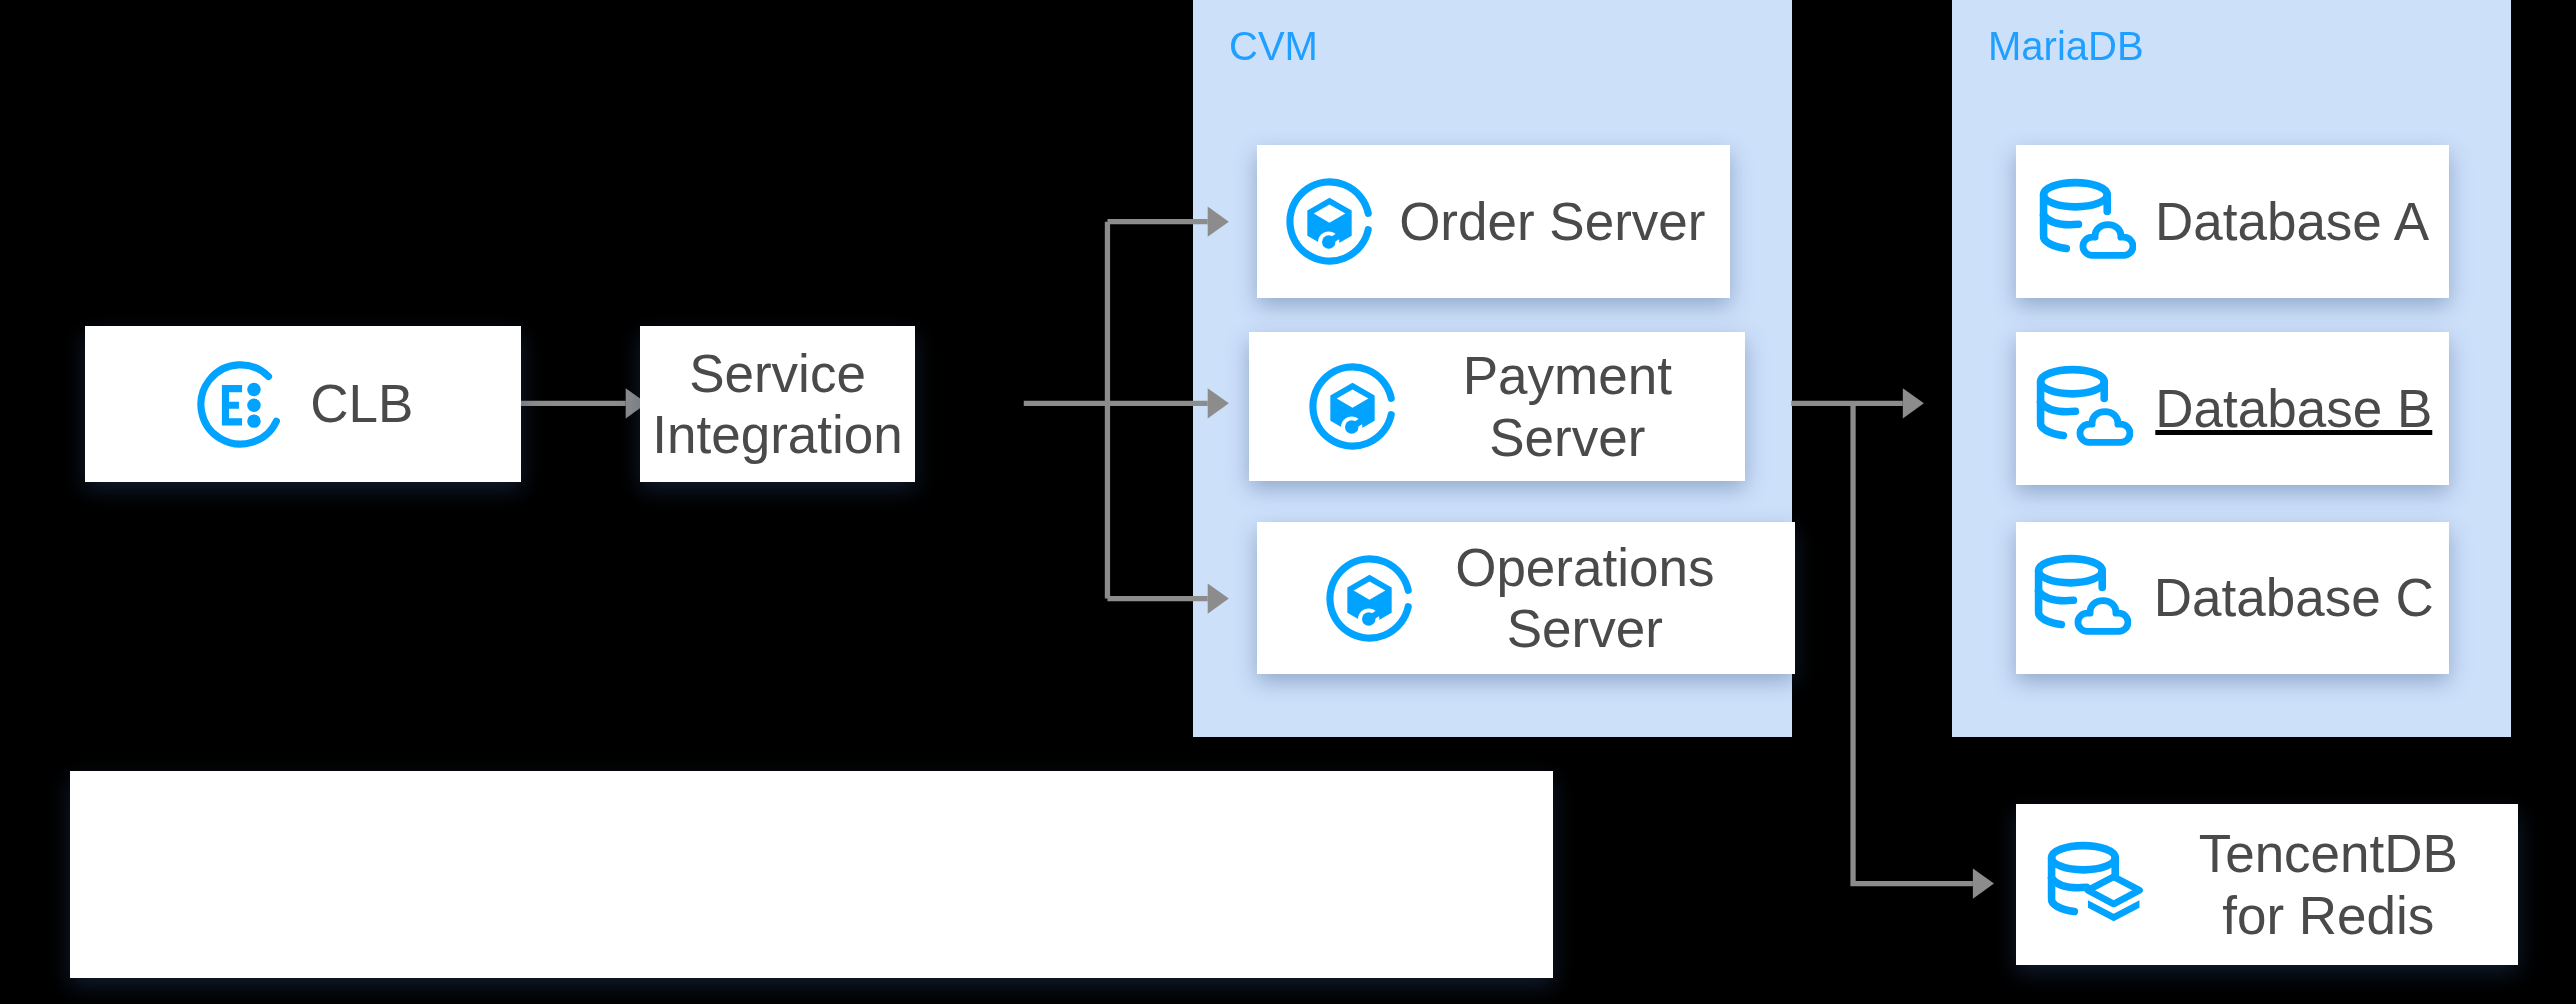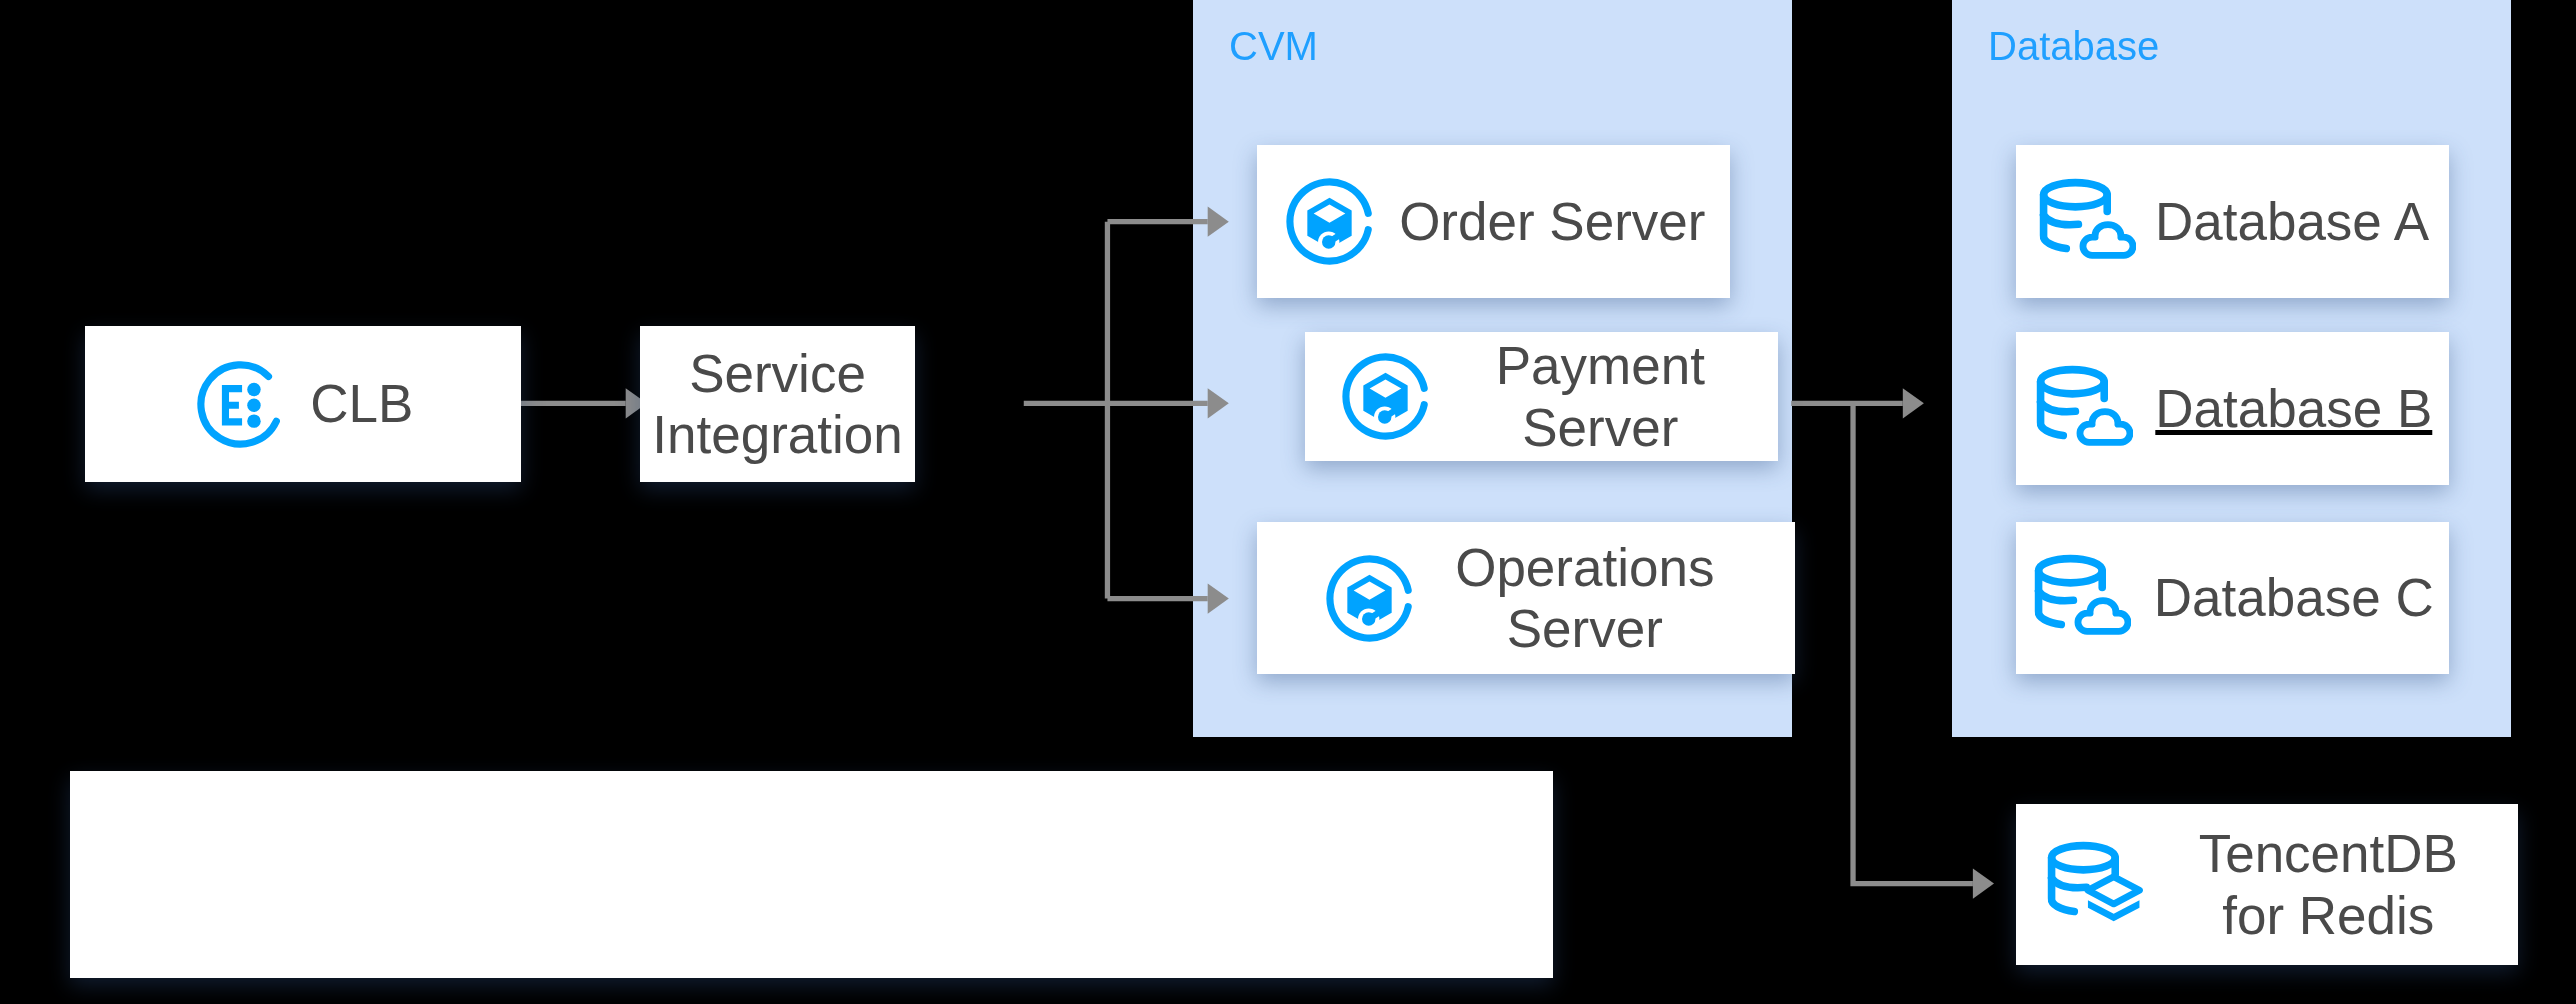--- a/index.html
+++ b/index.html
@@ -52,21 +52,21 @@
     line-height: 1.16;
     color: #4a4a4a;
     text-align: center;
   }
   .two-line    { max-width: 290px; }
   .two-line-lg { max-width: 324px; }
 
   #clb-box        { left: 85px;  top: 326px;  width: 436px;  height: 156px; }
   #si-box         { left: 640px;  top: 326px;  width: 275px;  height: 156px; }
   #order-box      { left: 1257px; top: 145px;  width: 473px;  height: 153px; }
-  #payment-box    { left: 1305px; top: 332px;  width: 473px;  height: 129px; }
+  #payment-box    { left: 1249px; top: 332px;  width: 473px;  height: 149px; padding-left: 23px; }
   #operations-box { left: 1257px; top: 522px;  width: 538px;  height: 152px; }
   #dba-box        { left: 2016px; top: 145px;  width: 433px;  height: 153px; gap: 19px; }
   #dbb-box        { left: 2016px; top: 332px;  width: 433px;  height: 153px; text-decoration: underline; }
   #dbc-box        { left: 2016px; top: 522px;  width: 433px;  height: 152px; }
   #redis-box      { left: 2016px; top: 804px; width: 502px;  height: 161px; }
   #legend-panel   { left: 70px;   top: 771px; width: 1483px; height: 207px; }
 
   .icon    { width: 95px; height: 95px; flex: none; }
   .icon-lg { width: 100px; height: 100px; flex: none; }
 
@@ -157,21 +157,21 @@
     <g>
       <path class="wire" d="M2458,535 V1172 H2617"></path>
       <polygon class="head" points="2617,1152 2617,1192 2645,1172"></polygon>
     </g>
   </svg>
 
   <div class="panel" id="cvm-panel">
     <div class="panel-label">CVM</div>
   </div>
   <div class="panel" id="mariadb-panel">
-    <div class="panel-label">Database</div>
+    <div class="panel-label">MariaDB</div>
   </div>
 
   <div class="box" id="clb-box">
     <svg class="icon" viewBox="0 0 126 126" width="95" height="95">
         <use href="#sym-clb"></use>
       </svg>
     <div class="box-label">CLB</div>
   </div>
 
   <div class="box" id="si-box">

